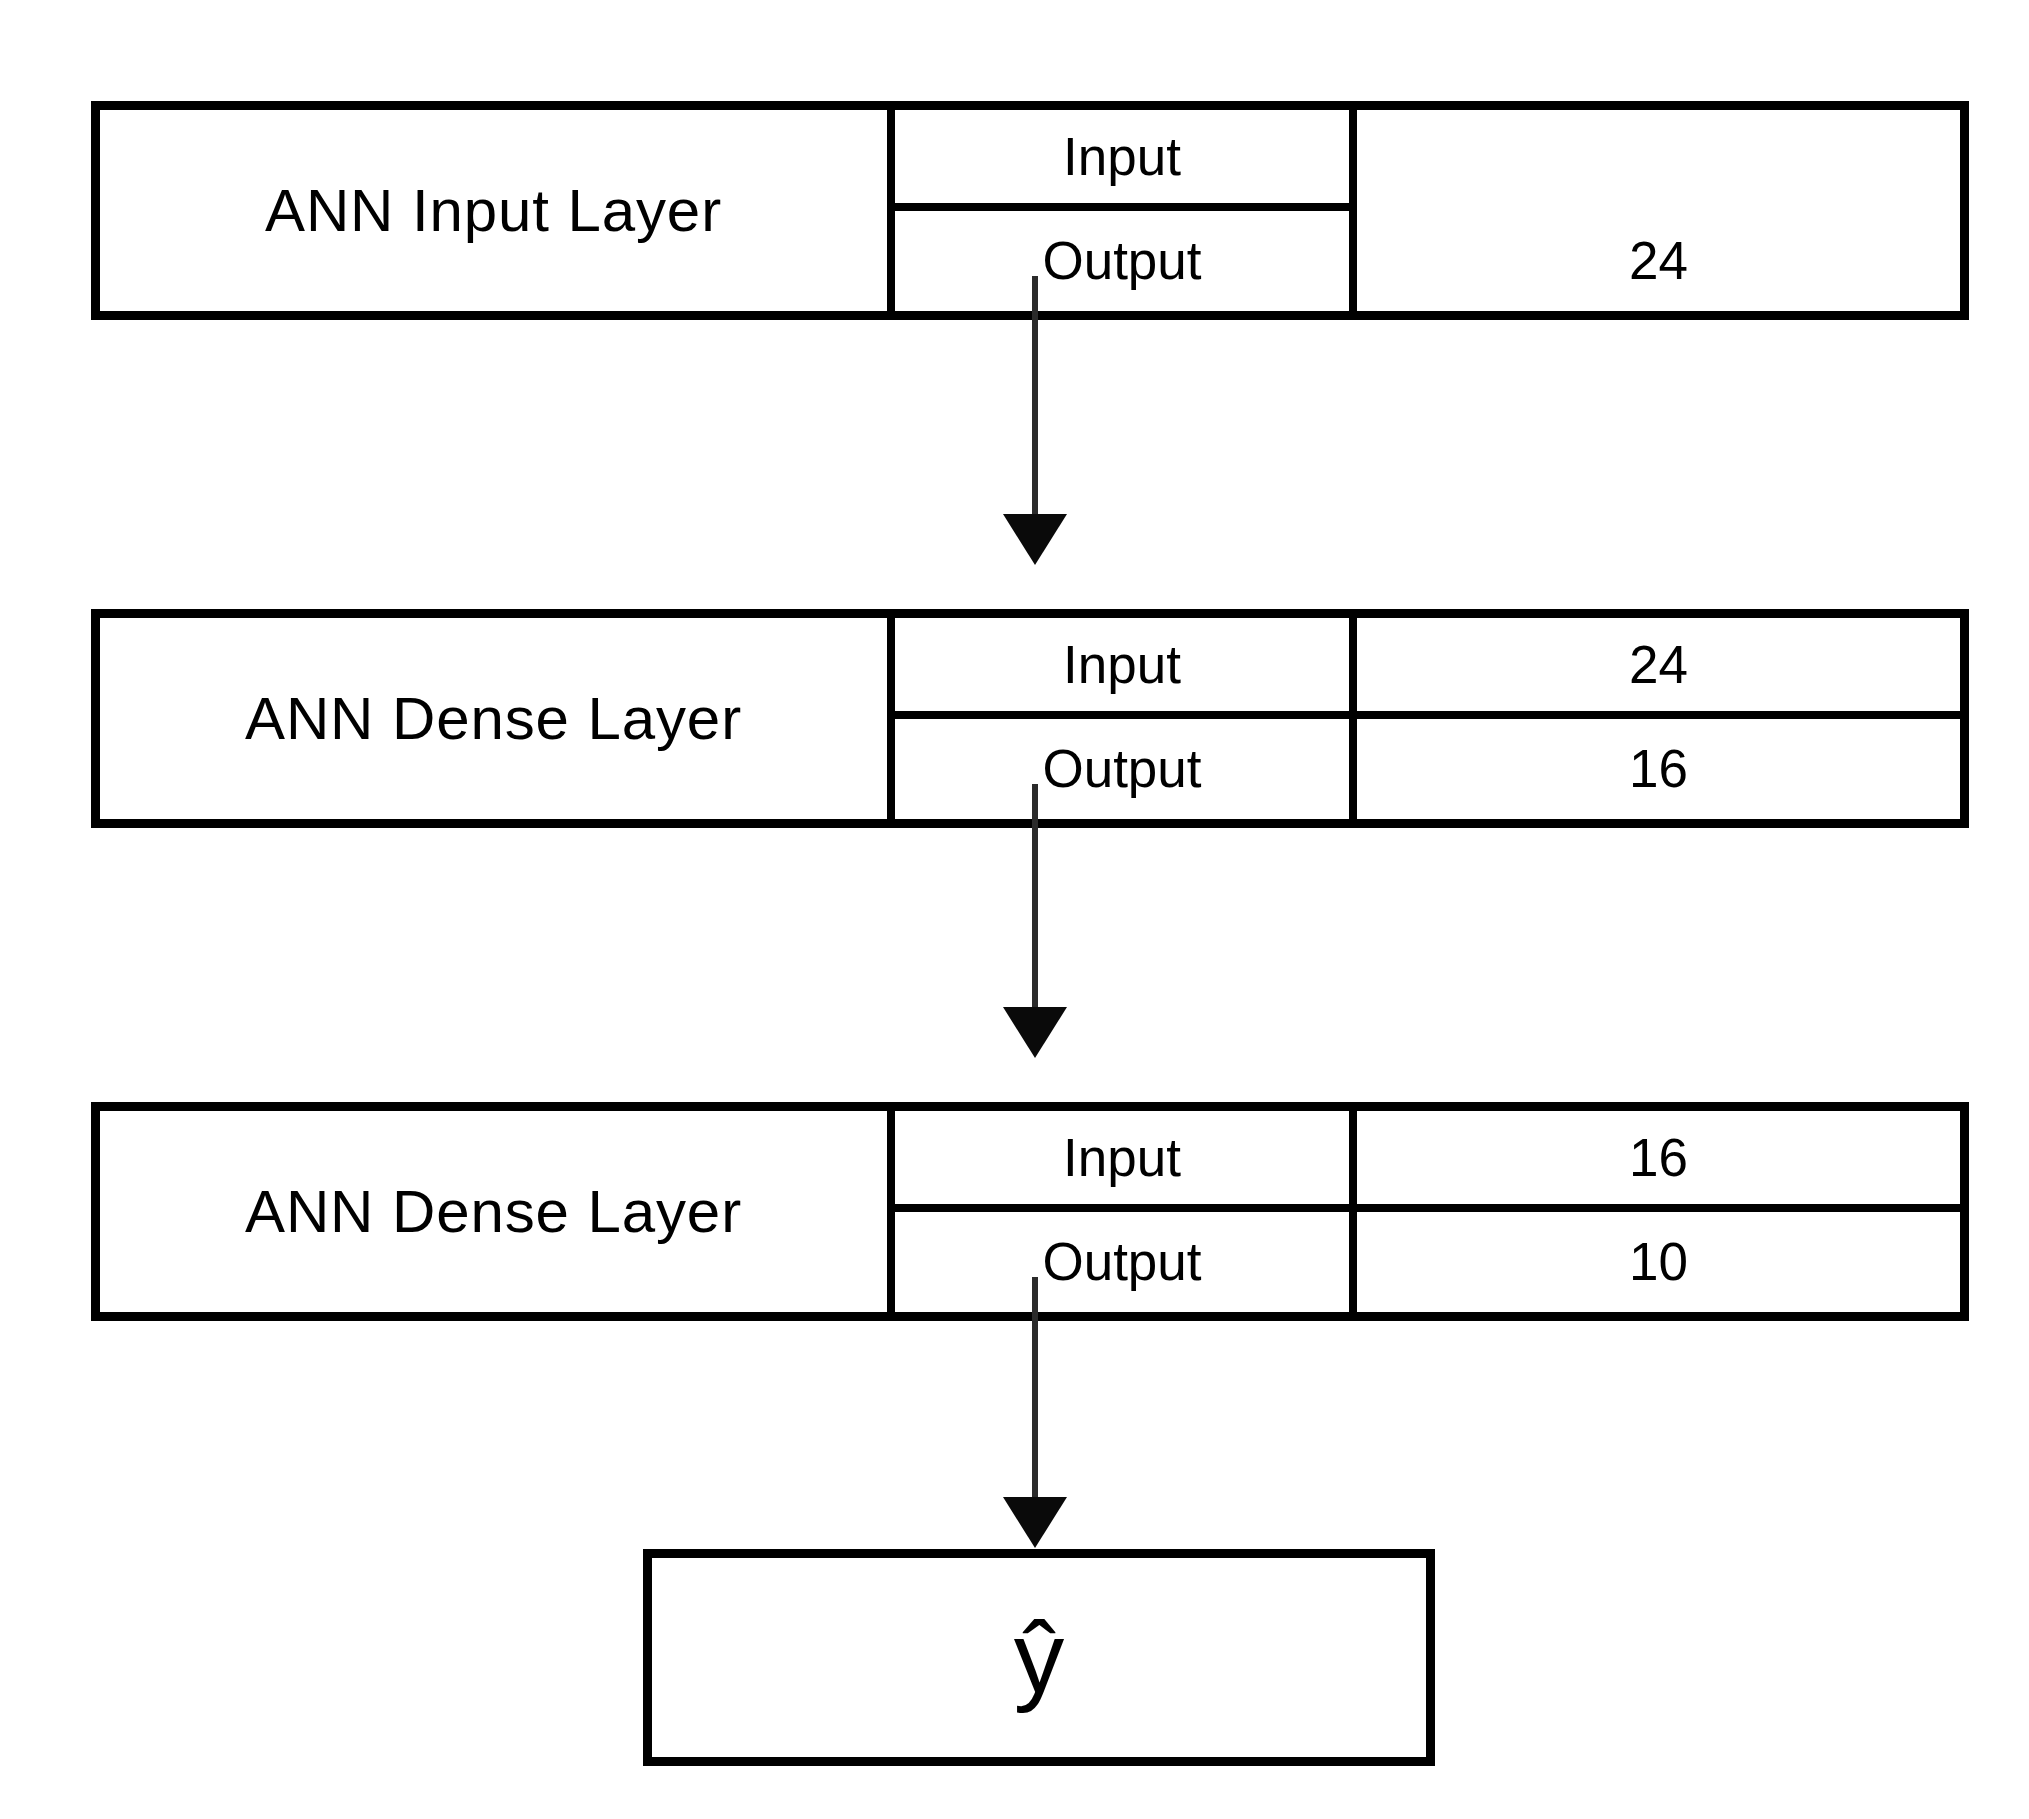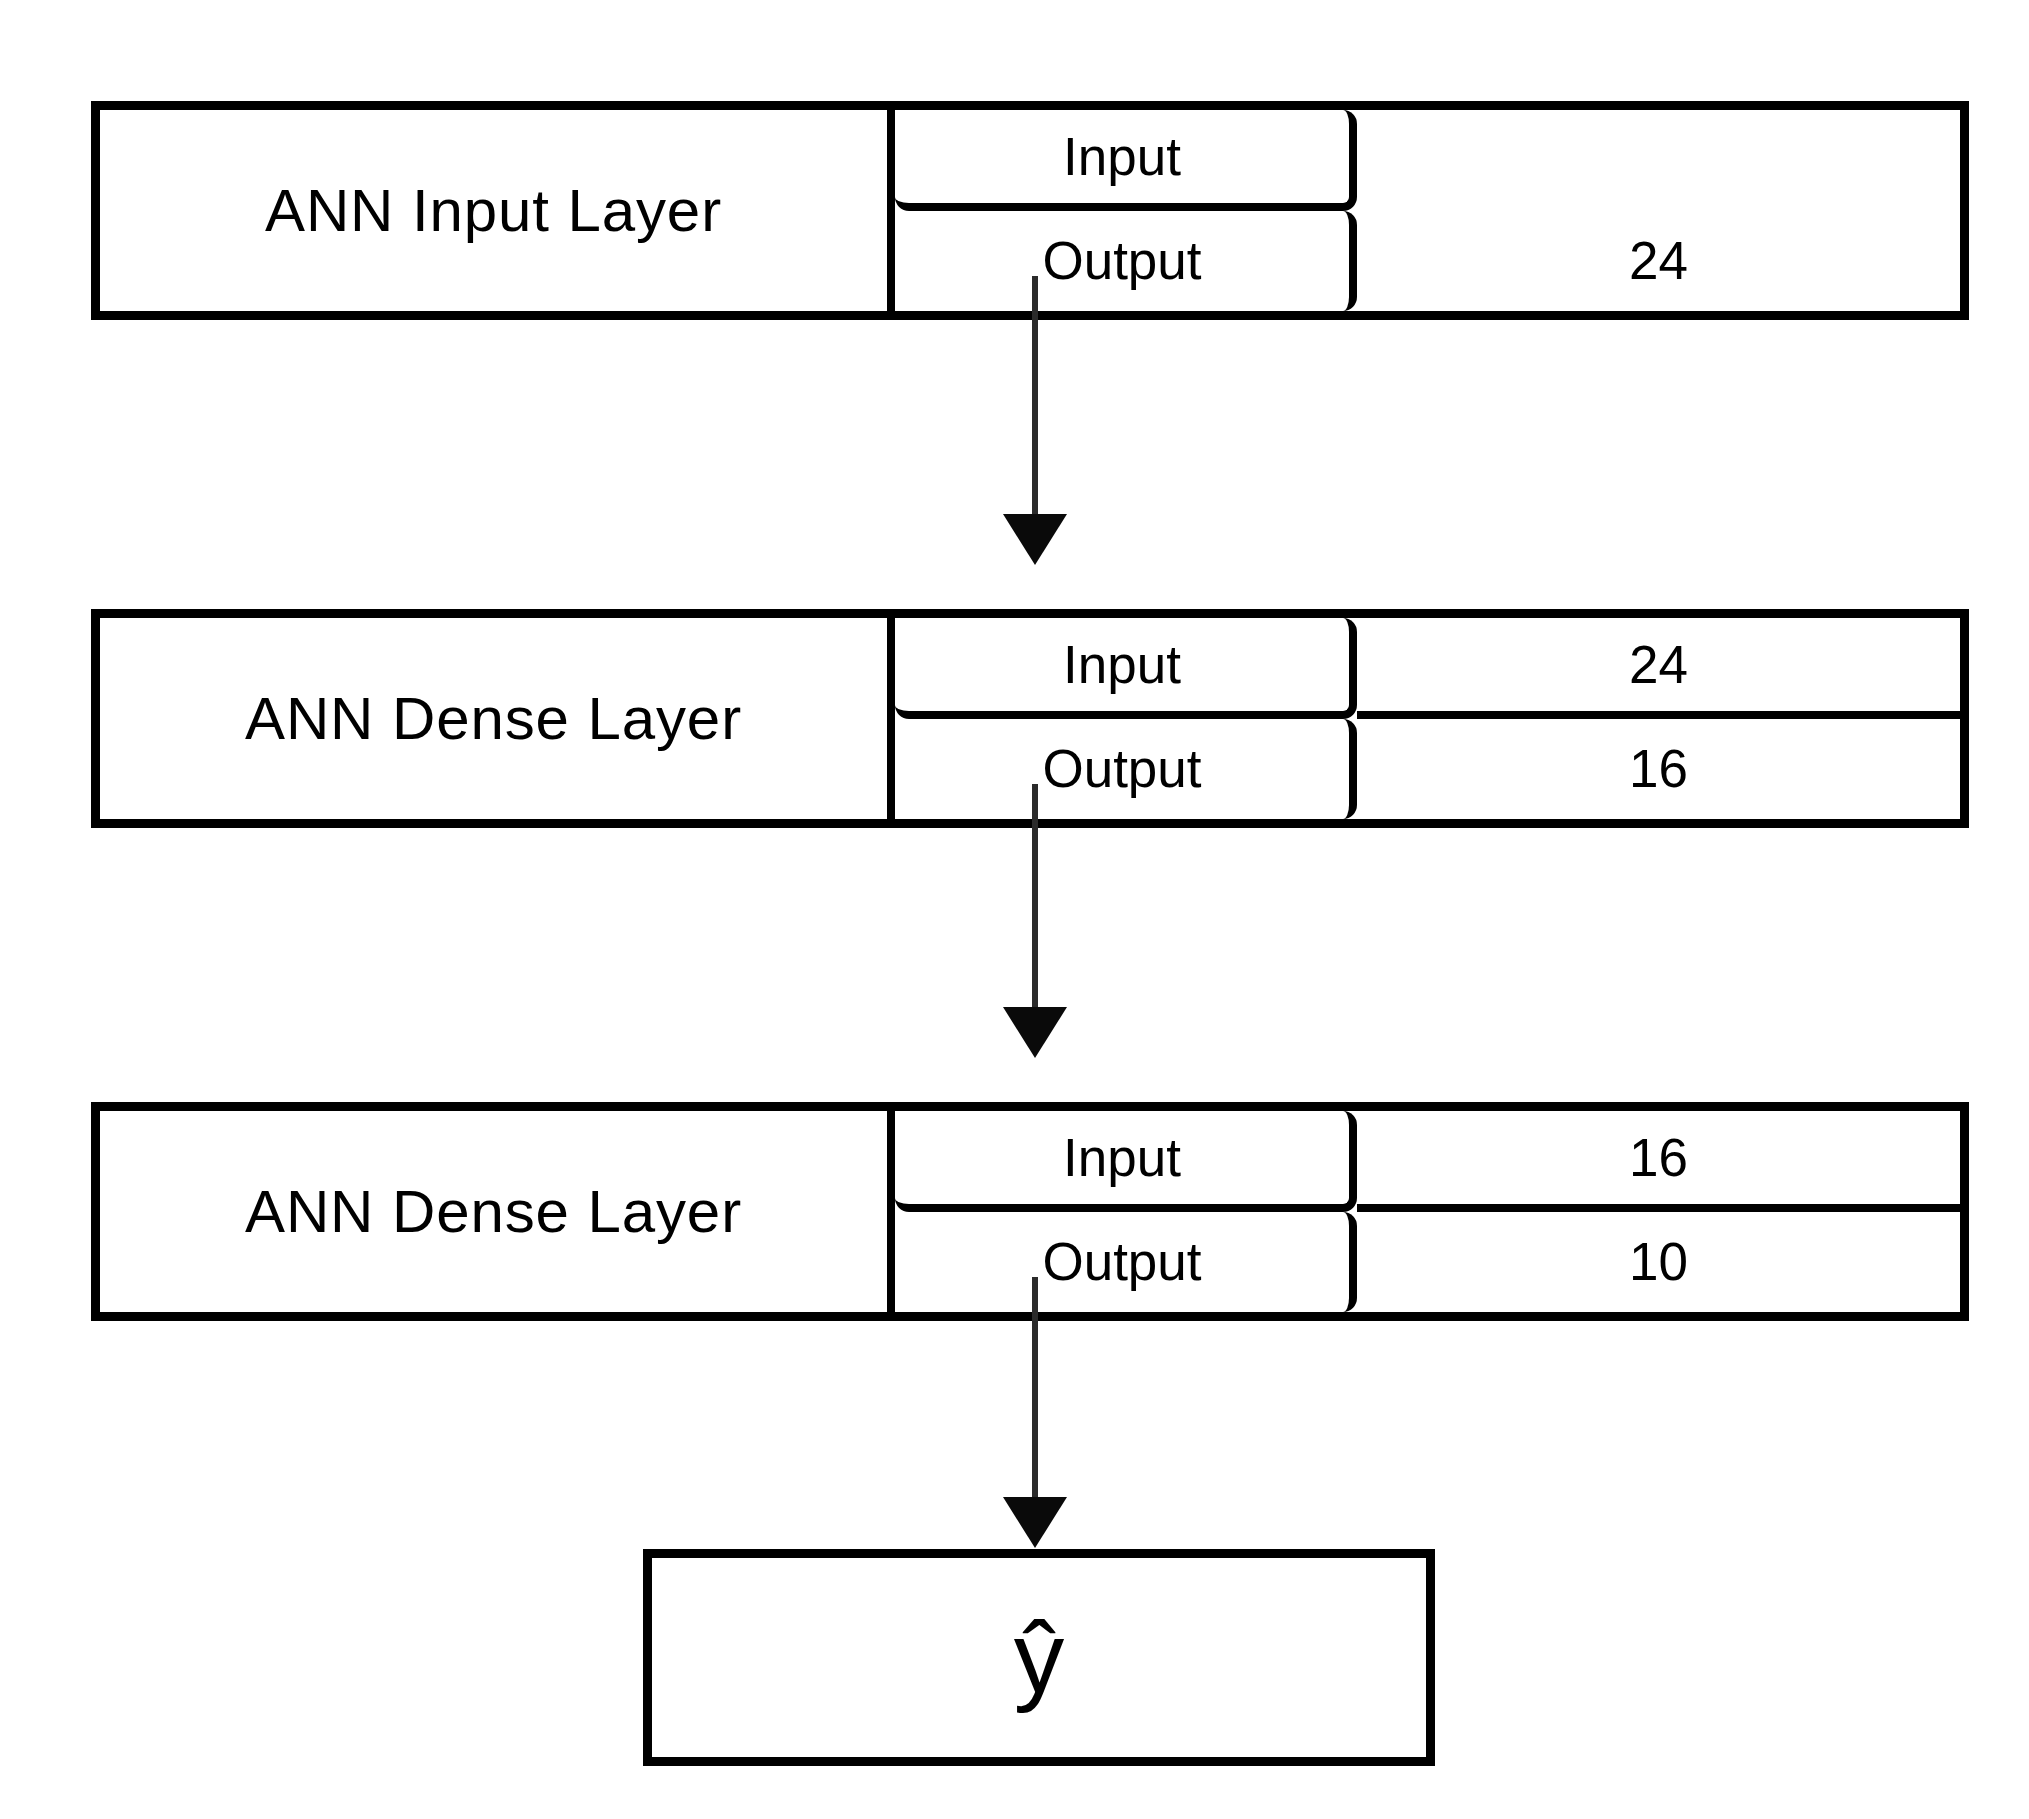--- a/index.html
+++ b/index.html
@@ -46,21 +46,20 @@
     grid-column: 1;
     grid-row: 1 / span 2;
     border-right: 8.2px solid #000000;
     font-size: 60px;
     letter-spacing: 0.9px;
   }
   .key-cell {
     grid-column: 2;
     border-right: 8.2px solid #000000;
     font-size: 53px;
-    border-radius: 14px;
   }
   .val-cell {
     grid-column: 3;
     font-size: 53px;
   }
   .row-top { grid-row: 1; border-bottom: 8.2px solid #000000; }
   .row-bottom { grid-row: 2; }
 
   
   .flow-arrow {

